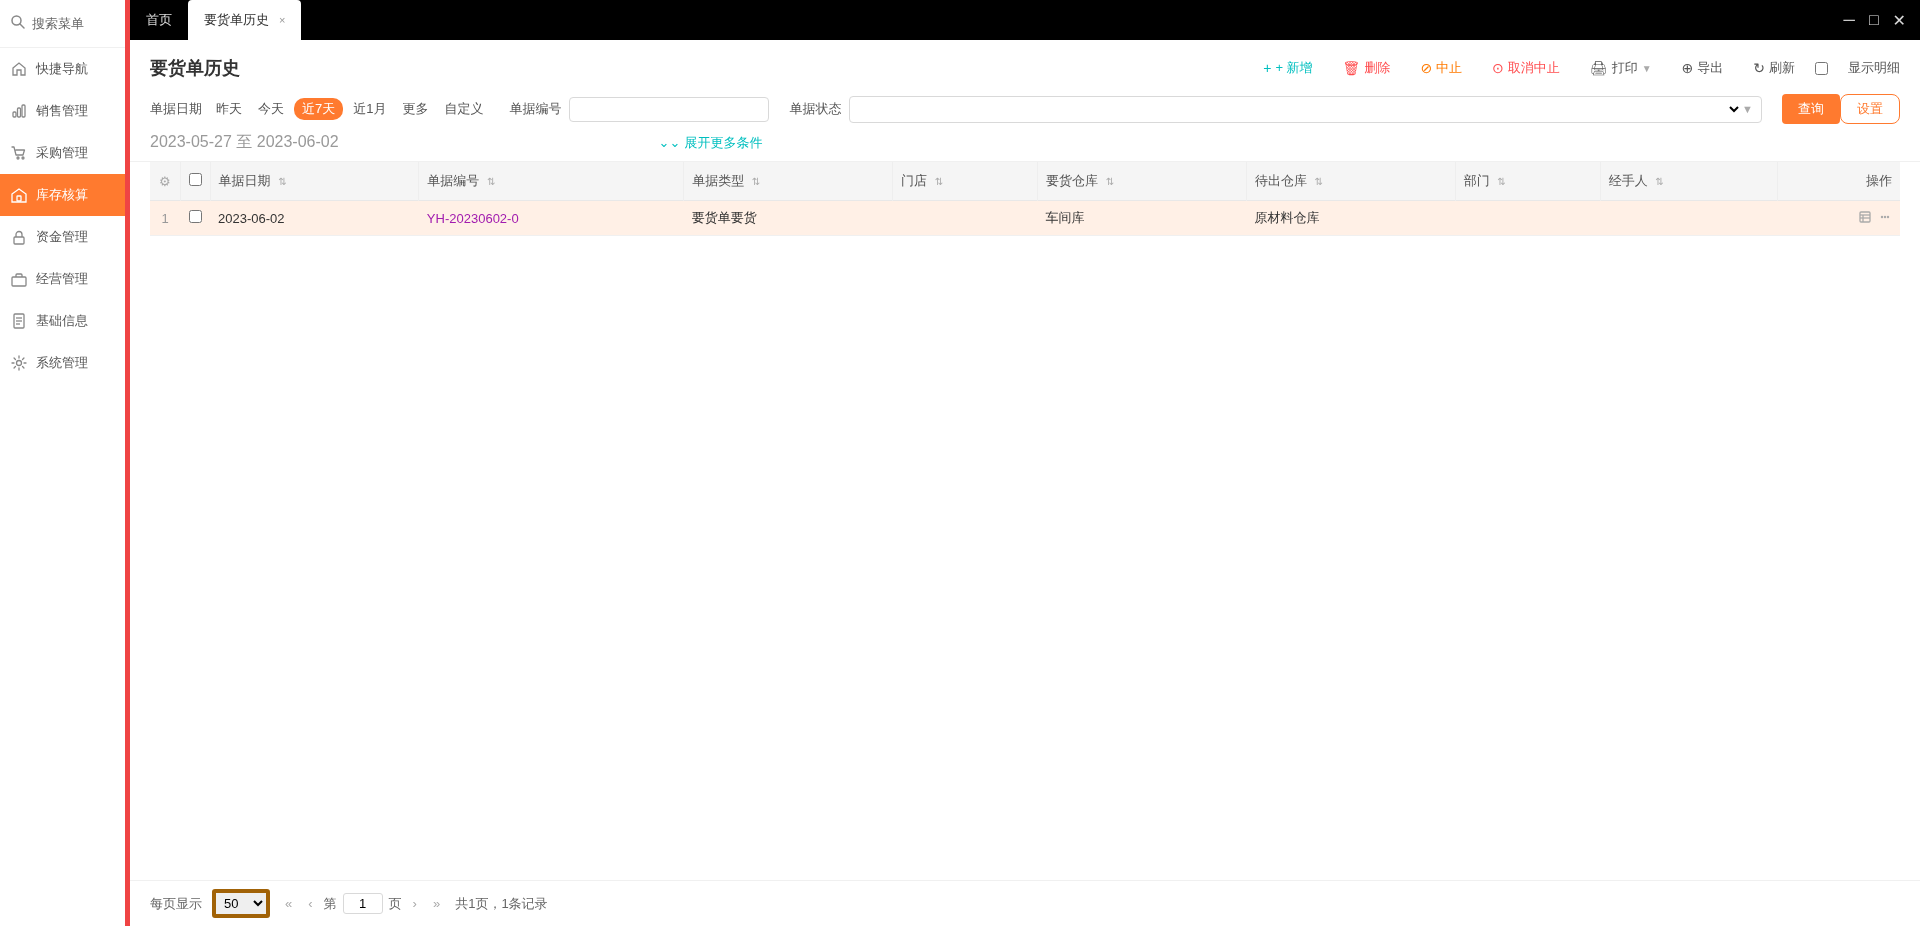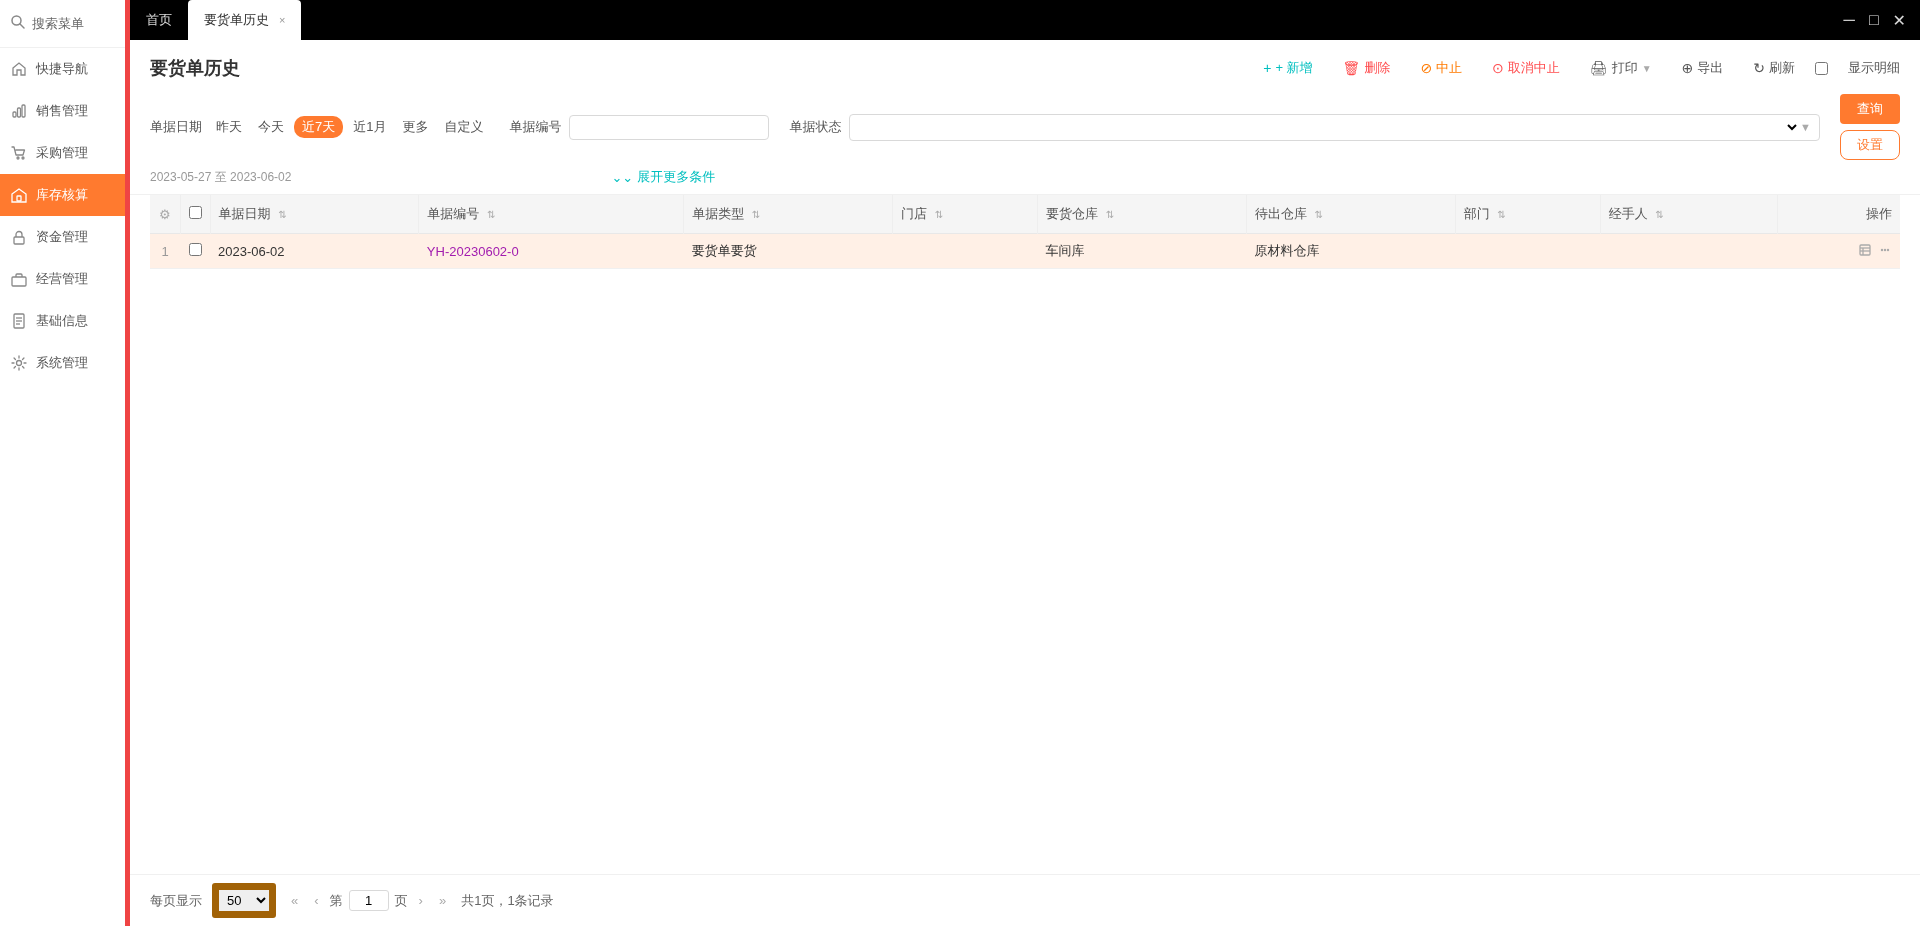--- a/index.html
+++ b/index.html
@@ -179,21 +179,21 @@
       color: #555;
       font-size: 13px;
       border-radius: 3px;
     }
     .date-btn.active {
       background: #ff7a2f;
       color: #fff;
       border-radius: 10px;
       padding: 2px 8px;
     }
-    .date-range { font-size: 12px; color: #999; }
+    .date-range { font-size: 16px; color: #999; }
     .filter-input {
       border: 1px solid #d9d9d9;
       border-radius: 4px;
       padding: 4px 8px;
       font-size: 13px;
       width: 200px;
       outline: none;
     }
     .filter-select-wrap {
       display: flex;
@@ -217,22 +217,21 @@
       display: flex;
       align-items: center;
       gap: 4px;
       color: #00bfbf;
       cursor: pointer;
       font-size: 13px;
       margin-left: auto;
     }
     .filter-actions {
       display: flex;
-      flex-direction: column;
-      gap: 6px;
+      flex-direction: row;
       margin-left: auto;
     }
     .btn-settings {
       background: #fff;
       color: #ff7a2f;
       border: 1px solid #ff7a2f;
       padding: 5px 16px;
       border-radius: 8px;
       cursor: pointer;
       font-size: 13px;
@@ -290,21 +289,21 @@
       display: flex;
       align-items: center;
       justify-content: flex-start;
       gap: 10px;
       border-top: 1px solid #f0f0f0;
       flex-shrink: 0;
       background: #fff;
     }
     .page-size-label { color: #666; }
     .page-size-select {
-      border: 7px solid #a16207;
+      border: 4px solid #a16207;
       border-radius: 3px;
       padding: 2px 4px;
       font-size: 13px;
       outline: none;
     }
     .page-nav {
       display: flex;
       align-items: center;
       gap: 6px;
       color: #666;

